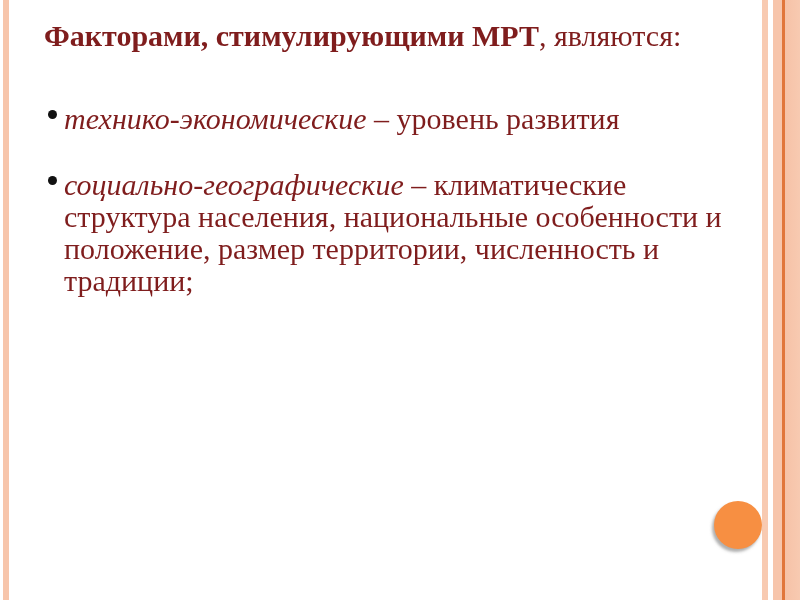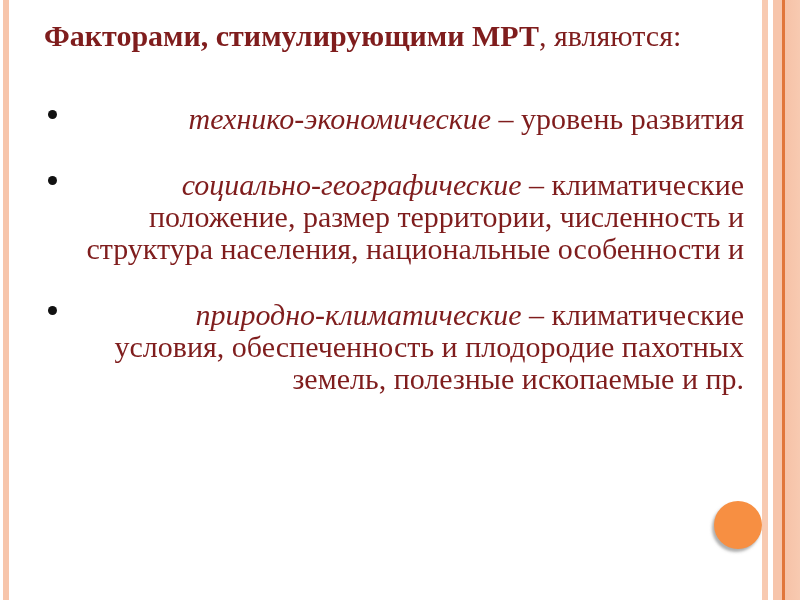--- a/index.html
+++ b/index.html
@@ -72,21 +72,21 @@
   .bullet-item .dot {
     position: absolute;
     left: 4px; top: 7px;
     width: 9px; height: 9px;
     border-radius: 50%;
     background: #111111;
   }
   .bullet-item .term {
     font-style: italic;
   }
-  .line { white-space: nowrap; text-align: right; }
+  .line { white-space: nowrap; }
 </style>
 </head>
 <body>
 
 <div class="slide">
 
   <div class="stripe-left"></div>
   <div class="stripe-right-thin"></div>
   <div class="stripe-right-band"></div>
   <div class="circle-decor"></div>
@@ -100,26 +100,21 @@
     <div class="bullet-list">
 
       <div class="bullet-item">
         <span class="dot"></span>
         <div class="line"><span class="term">технико-экономические</span><span> – уровень развития</span></div>
       </div>
 
       <div class="bullet-item">
         <span class="dot"></span>
         <div class="line"><span class="term">социально-географические</span><span> – климатические</span></div>
+        <div class="line">структура населения, национальные особенности и</div>
         <div class="line">положение, размер территории, численность и</div>
-        <div class="line">структура населения, национальные особенности и</div>
+        <div class="line">традиции;</div>
       </div>
 
-      <div class="bullet-item">
-        <span class="dot"></span>
-        <div class="line"><span class="term">природно-климатические</span><span> – климатические</span></div>
-        <div class="line">условия, обеспеченность и плодородие пахотных</div>
-        <div class="line">земель, полезные ископаемые и пр.</div>
-      </div>
 
     </div>
   </div>
 </div>
 
 </body></html>

